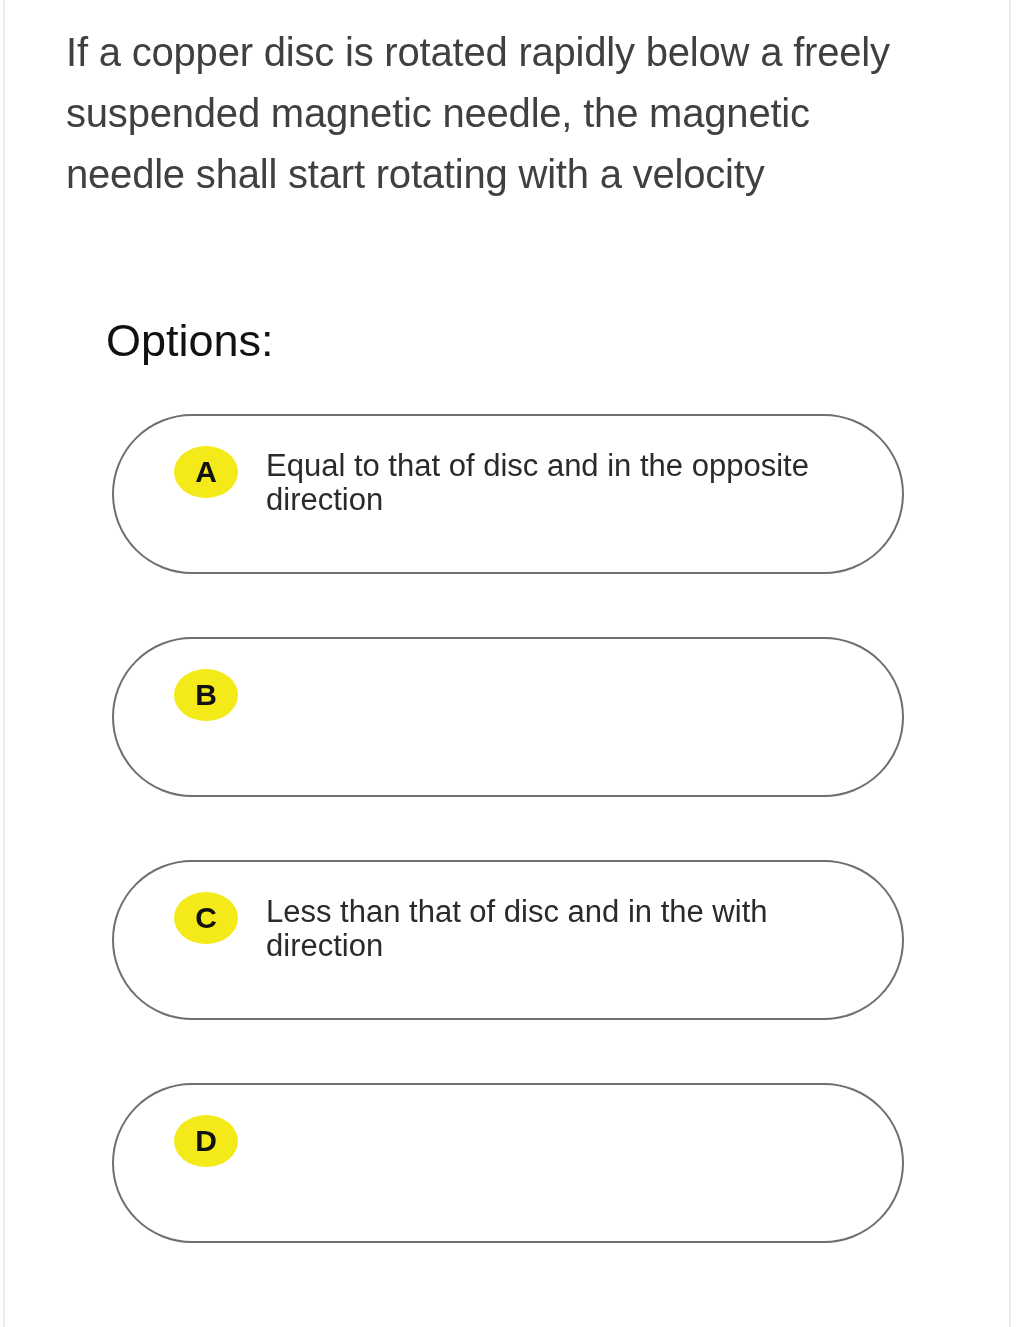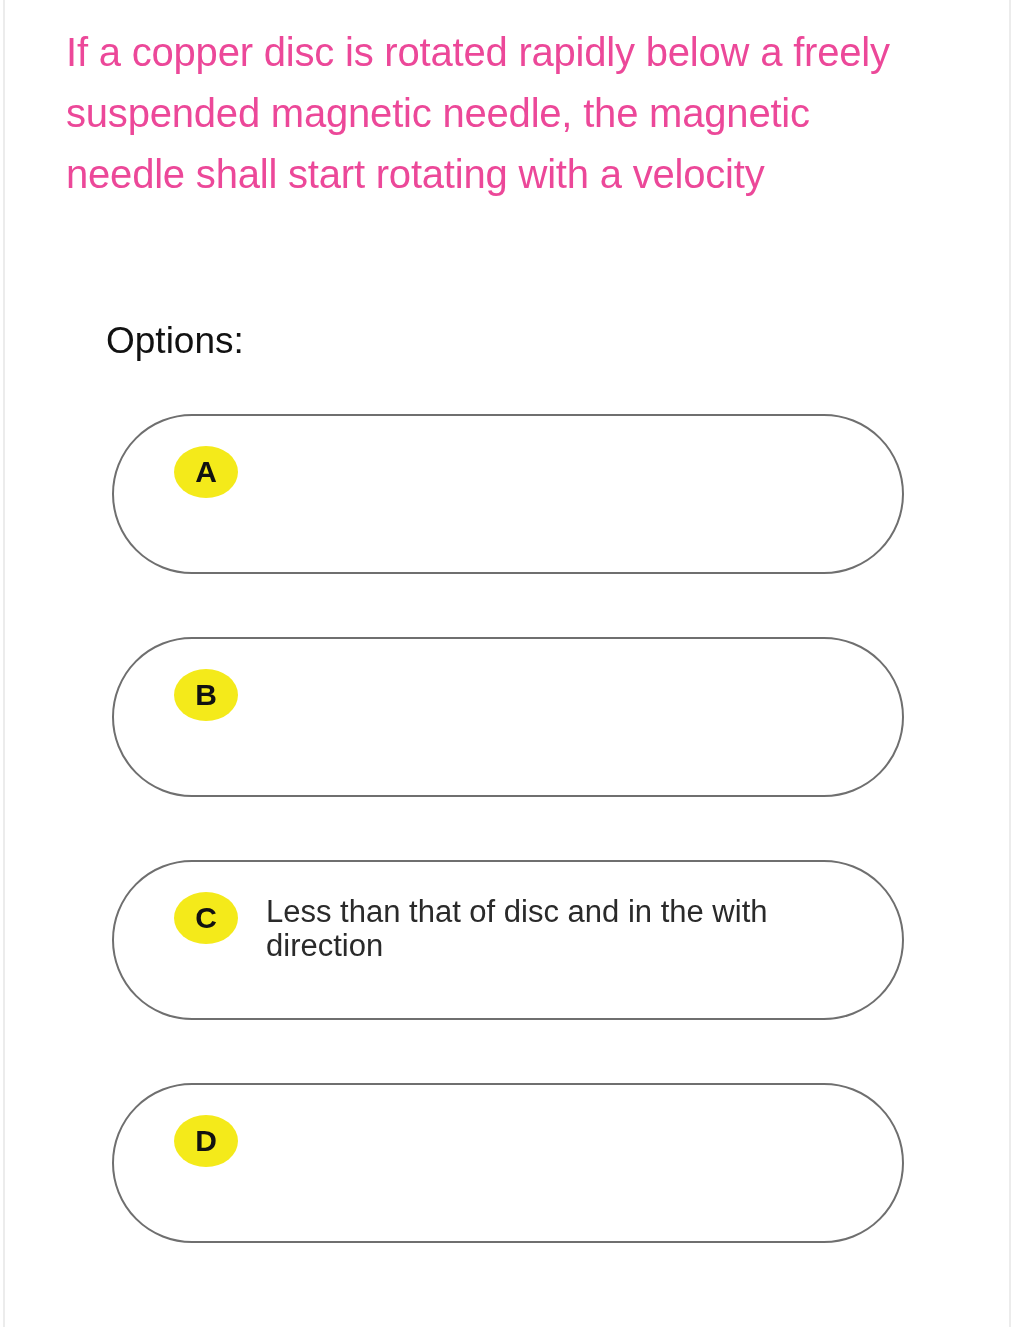--- a/index.html
+++ b/index.html
@@ -1,34 +1,35 @@
 <!DOCTYPE html>
 <html><head>
 <meta charset="utf-8">
 <style>
   html, body { margin: 0; padding: 0; background: #ffffff; }
   body { width: 1024px; height: 1327px; position: relative; overflow: hidden; font-family: "Liberation Sans", "DejaVu Sans", sans-serif; }
   .frame { position: absolute; left: 3px; top: 0; width: 1008px; height: 1327px; border-left: 2px solid #ececec; border-right: 2px solid #ececec; box-sizing: border-box; }
-  .question { position: absolute; left: 66px; top: 22px; width: 860px; font-size: 40px; line-height: 61px; color: #ec4899; font-weight: 500; letter-spacing: -0.2px; }
-  .options-heading { position: absolute; left: 106px; top: 313px; font-size: 37px; line-height: 56px; color: #111111; font-weight: 500; }
+  .question { position: absolute; left: 66px; top: 22px; width: 860px; font-size: 40px; line-height: 61px; color: #404040; font-weight: 500; letter-spacing: -0.2px; }
+  .options-heading { position: absolute; left: 106px; top: 313px; font-size: 45px; line-height: 56px; color: #111111; font-weight: 500; }
   .option { position: absolute; left: 112px; width: 792px; height: 160px; border: 2px solid #6f6f6f; border-radius: 80px; box-sizing: border-box; background: #fff; }
   .badge { position: absolute; left: 60px; top: 30px; width: 64px; height: 52px; border-radius: 50%; background: #f4ea1a; display: flex; align-items: center; justify-content: center; font-size: 30px; font-weight: bold; color: #111; }
   .opt-text { position: absolute; left: 152px; top: 33px; width: 610px; font-size: 31px; line-height: 34px; color: #2a2a2a; }
 </style>
 </head>
 <body>
 
 <div class="frame"></div>
 
 <div class="question">If a copper disc is rotated rapidly below a freely suspended magnetic needle, the magnetic needle shall start rotating with a velocity</div>
 
 <div class="options-heading">Options:</div>
 
 <div class="option" style="top:414px">
   <div class="badge">A</div>
+  <div class="opt-text">Equal to that of disc and in the opposite direction</div>
 </div>
 
 <div class="option" style="top:637px">
   <div class="badge">B</div>
 </div>
 
 <div class="option" style="top:860px">
   <div class="badge">C</div>
   <div class="opt-text">Less than that of disc and in the with direction</div>
 </div>

